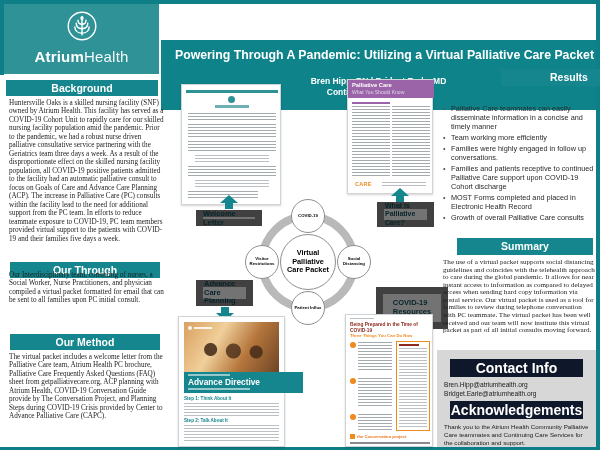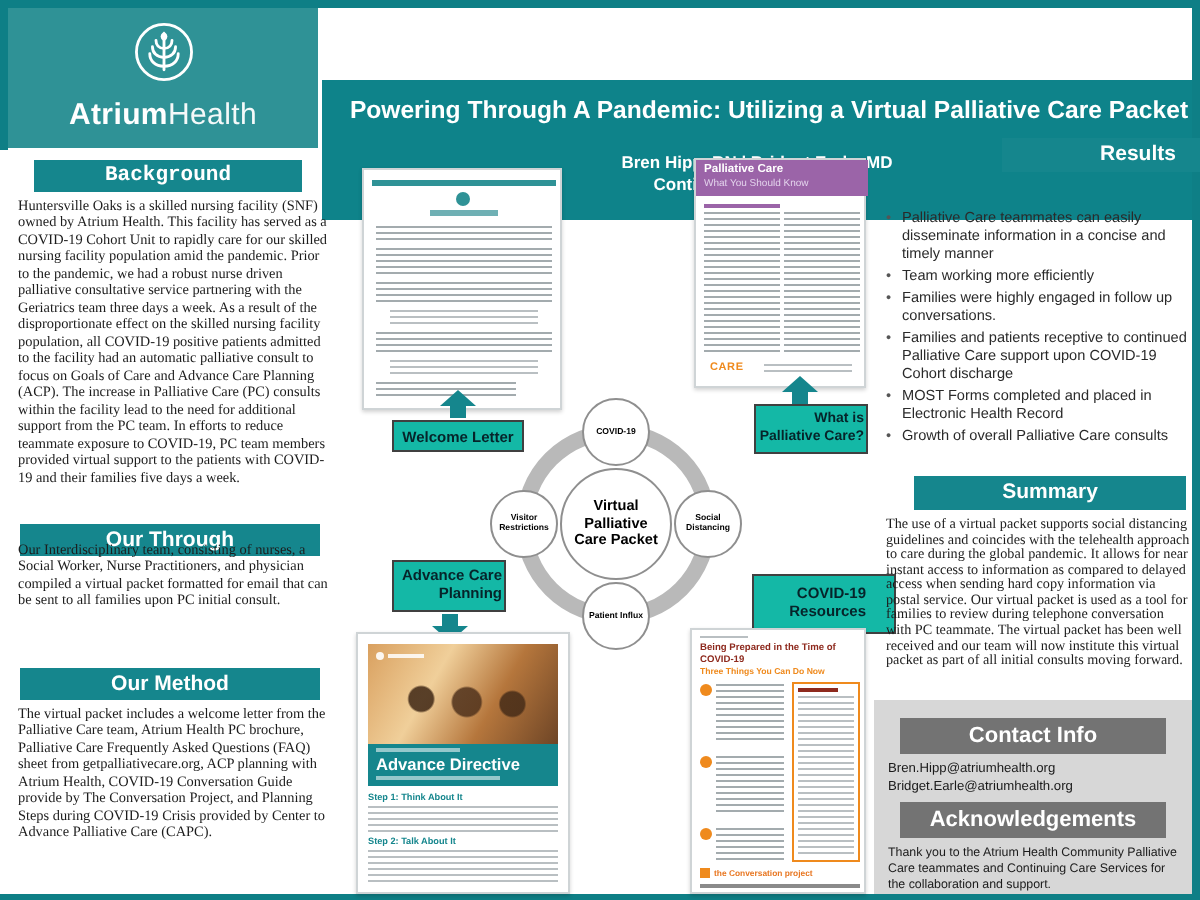--- a/index.html
+++ b/index.html
@@ -11,50 +11,50 @@
   
   .hdr-left{background:#2F9296;display:flex;flex-direction:column;align-items:center;justify-content:flex-start;padding-top:6px;box-sizing:border-box;}
   .hdr-right{background:#0E838A;color:#fff;text-align:center;box-sizing:border-box;}
   .brand{color:#fff;font-size:15px;margin-top:2px;letter-spacing:.2px;}
   .brand b{font-weight:bold;}
   .brand span{font-weight:normal;opacity:.95;}
   .ptitle{font-weight:bold;font-size:12.3px;line-height:1.1;padding:0 6px;}
   .pauth{font-weight:bold;font-size:8.5px;}
   
   .tealbar{background:#15868D;color:#fff;font-weight:bold;font-size:10.5px;text-align:center;line-height:16px;height:16px;}
-  .darkbar{background:#737373;color:#fff;font-weight:bold;font-size:11px;text-align:center;line-height:18px;height:18px;}
+  .darkbar{background:#0f172a;color:#fff;font-weight:bold;font-size:14px;text-align:center;line-height:18px;height:18px;}
   .serifbody{font-family:"Liberation Serif",serif;font-size:7.2px;line-height:1.18;color:#1c1c1c;text-align:left;}
   .sumbody{font-family:"Liberation Serif",serif;font-size:7.1px;line-height:1.07;color:#1c1c1c;}
   .reslist{list-style:none;margin:0;padding:0;font-size:7.3px;line-height:1.2;color:#2a2a2a;}
   .reslist li{position:relative;padding-left:9px;margin-bottom:2.5px;}
   .reslist li::before{content:"•";position:absolute;left:1px;color:#555;}
   .panel{background:#D7D7D7;}
   .smalltext{font-size:6.6px;color:#1a1a1a;line-height:1.35;}
   .acktext{font-size:6.2px;color:#1a1a1a;line-height:1.3;}
   
-  .flowbox{background:#14b8a6;border:1px solid #404040;color:#06242a;font-weight:bold;
-           display:flex;align-items:center;justify-content:center;text-align:right;box-sizing:border-box;}
+  .flowbox{background:#737373;border:7px solid #404040;color:#06242a;font-weight:bold;
+           display:flex;align-items:center;justify-content:center;text-align:left;box-sizing:border-box;}
   .arr{width:18px;}
   .arr .head-up{width:0;height:0;border-left:9px solid transparent;border-right:9px solid transparent;border-bottom:8px solid #15868D;}
   .arr .head-down{width:0;height:0;border-left:9px solid transparent;border-right:9px solid transparent;border-top:8px solid #15868D;}
   .arr .stem{width:8px;height:6px;background:#15868D;margin:0 auto;}
   
   .node{border:1px solid #8f8f8f;background:#fff;border-radius:50%;display:flex;align-items:center;justify-content:center;
         text-align:center;font-weight:bold;box-sizing:border-box;}
   
   .doc{background:#fff;border:1px solid #cfd4d6;box-shadow:0 1px 2px rgba(0,0,0,.18);box-sizing:border-box;}
   .tl{background-image:repeating-linear-gradient(to bottom,#a3abae 0,#a3abae 1px,transparent 1px,transparent 3px);}
   .tl-light{background-image:repeating-linear-gradient(to bottom,#b9bfc2 0,#b9bfc2 1px,transparent 1px,transparent 3px);}
   .faq-hdr{background:#9B64A8;color:#fff;padding:2px 4px;box-sizing:border-box;}
   .photo{background:
       radial-gradient(circle at 28% 55%, rgba(62,38,20,.85) 0 6px, rgba(62,38,20,0) 7px),
       radial-gradient(circle at 52% 58%, rgba(80,50,28,.85) 0 7px, rgba(80,50,28,0) 8px),
       radial-gradient(circle at 76% 60%, rgba(70,44,24,.85) 0 6px, rgba(70,44,24,0) 7px),
       linear-gradient(120deg,#d9a05f 0%,#f0cf9a 35%,#b5763c 65%,#6e4526 100%);}
-  .adband{background:#15868D;color:#fff;}
+  .adband{background:#15868D;color:#fff;padding-left:24px;}
   .orangecircle{width:6px;height:6px;border-radius:50%;background:#EF8A1D;}
 </style>
 </head>
 <body>
 
 <div class="poster">
 
   <div class="abs strip" style="left:0;top:0;width:600px;height:4px;"></div>
   <div class="abs strip" style="left:0;top:0;width:4px;height:75px;"></div>
   <div class="abs strip" style="left:596px;top:0;width:4px;height:450px;"></div>
@@ -75,21 +75,21 @@
       </svg>
     </span>
     <div class="brand"><b>Atrium</b><span>Health</span></div>
   </div>
   <div class="abs hdr-right" style="left:161px;top:4px;width:435px;height:70px;margin-top:36px;">
     <div class="abs ptitle" style="left:0;top:9px;width:435px;">Powering Through A Pandemic: Utilizing a Virtual Palliative Care Packet</div>
     <div class="abs pauth" style="left:0;top:36px;width:435px;">Bren Hipp, RN | Bridget Earle, MD</div>
     <div class="abs pauth" style="left:0;top:47px;width:435px;">Continuing Care Services</div>
   </div>
 
-  <div class="abs tealbar" style="left:17px;top:80px;width:134px;font-family:Liberation Mono, monospace;">Background</div>
+  <div class="abs tealbar" style="left:6px;top:80px;width:152px;">Background</div>
   <div class="abs serifbody" style="left:9px;top:99px;width:156px;height:161px;overflow:hidden;">Huntersville Oaks is a skilled nursing facility (SNF) owned by Atrium Health. This facility has served as a COVID-19 Cohort Unit to rapidly care for our skilled nursing facility population amid the pandemic.  Prior to the pandemic, we had a robust nurse driven palliative consultative service partnering with the Geriatrics team three days a week. As a result of the disproportionate effect on the skilled nursing facility population, all COVID-19 positive patients admitted to the facility had an automatic palliative consult to focus on Goals of Care and Advance Care Planning (ACP).  The increase in Palliative Care (PC) consults within the facility lead to the need for additional support from the PC team. In efforts to reduce teammate exposure to COVID-19, PC team members provided virtual support to the patients with COVID-19 and their families five days a week.</div>
 
   <div class="abs tealbar" style="left:10px;top:262px;width:150px;">Our Through</div>
   <div class="abs serifbody" style="left:9px;top:271px;width:156px;height:50px;overflow:hidden;">Our Interdisciplinary team, consisting of nurses, a Social Worker, Nurse Practitioners, and physician compiled a virtual packet formatted for email that can be sent to all families upon PC initial consult.</div>
 
   <div class="abs tealbar" style="left:10px;top:334px;width:150px;">Our Method</div>
   <div class="abs serifbody" style="left:9px;top:353px;width:156px;height:92px;overflow:hidden;">The virtual packet includes a welcome letter from the Palliative Care team, Atrium Health PC brochure, Palliative Care Frequently Asked Questions (FAQ) sheet from getpalliativecare.org, ACP planning with Atrium Health, COVID-19 Conversation Guide provide by The Conversation Project, and Planning Steps during COVID-19 Crisis provided by Center to Advance Palliative Care (CAPC).</div>
 
   <div class="abs doc" style="left:181px;top:84px;width:100px;height:121px;">
     <div class="abs" style="left:4px;top:5px;width:92px;height:3px;background:#2F9296;"></div>

